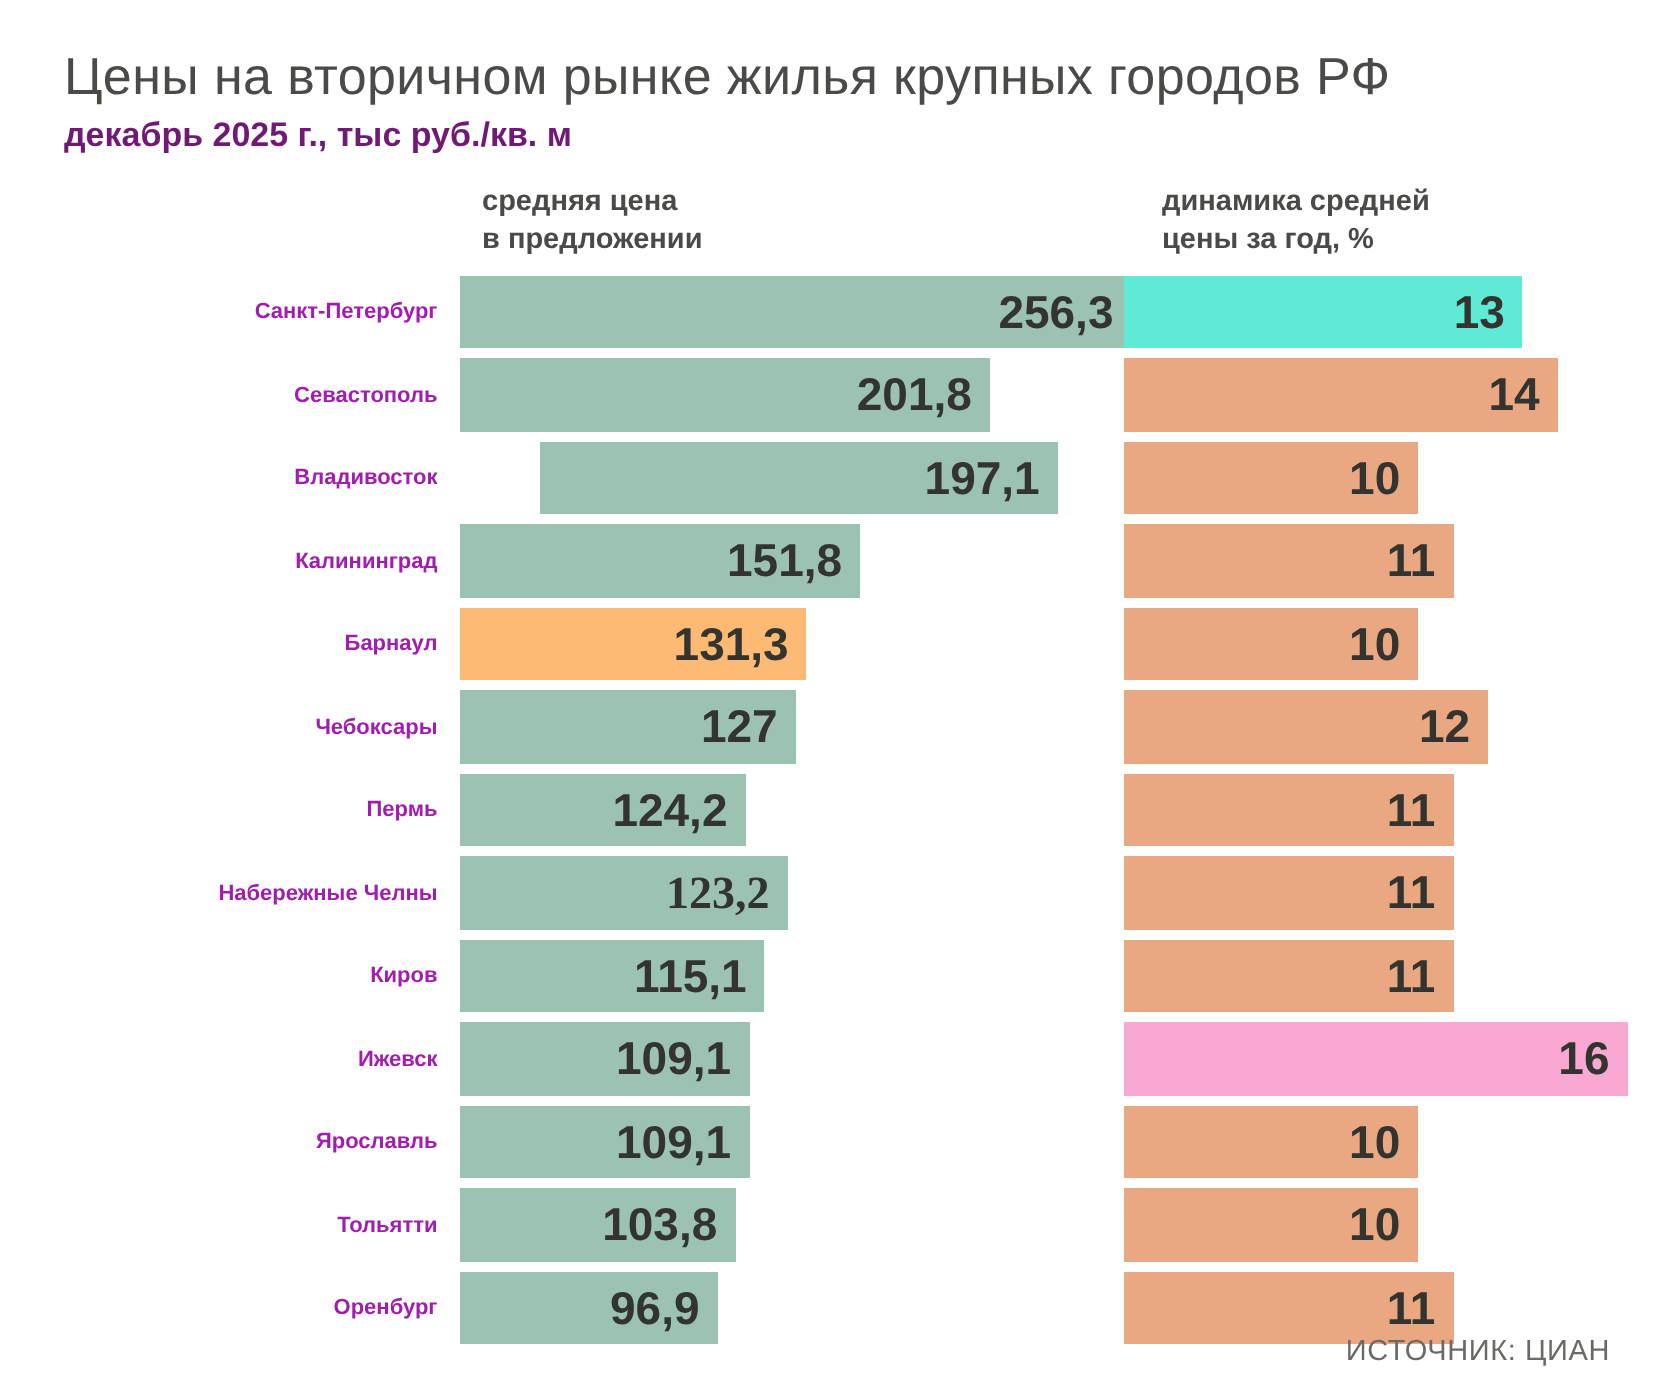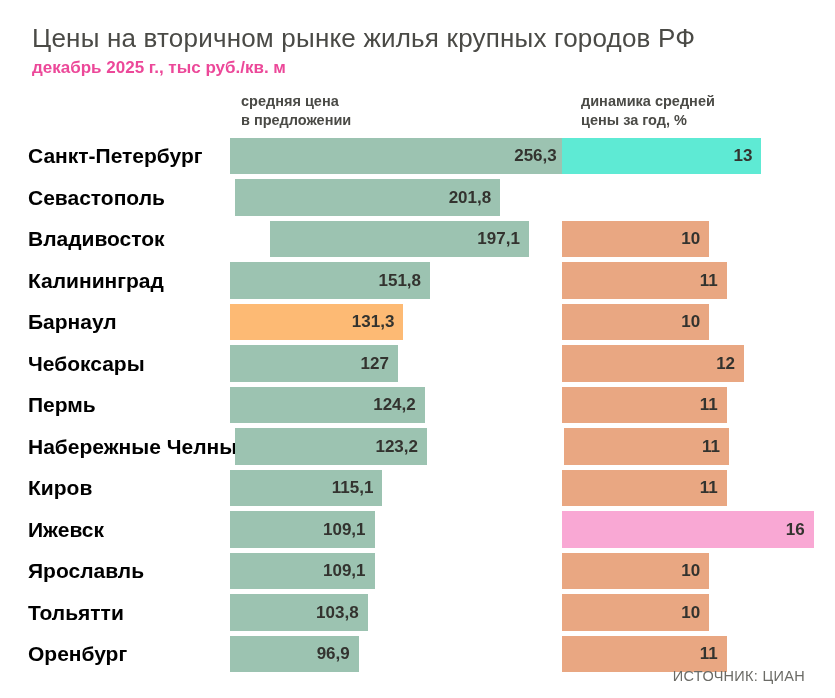--- a/index.html
+++ b/index.html
@@ -25,21 +25,21 @@
     font-size: 26px;
     font-weight: 400;
     color: #4a4a46;
     letter-spacing: 0.2px;
     line-height: 1.15;
     margin: 6px 0 2px 4px;
   }
   .subtitle {
     font-size: 17px;
     font-weight: bold;
-    color: #ec4899;
+    color: #701a75;
     margin: 4px 0 0 4px;
   }
   .chart {
     position: relative;
     margin-top: 14px;
   }
   .col-heads {
     position: relative;
     height: 46px;
   }
@@ -63,26 +63,26 @@
     position: relative;
   }
   .row {
     display: flex;
     align-items: center;
     height: 36.5px;
     margin-bottom: 5px;
   }
   .label {
     width: 207px;
-    text-align: left;
+    text-align: right;
     padding-right: 11px;
     box-sizing: border-box;
-    font-size: 21px;
+    font-size: 11px;
     font-weight: bold;
-    color: #000000;
+    color: #a21caf;
     white-space: nowrap;
   }
   .bar-zone-price {
     width: 336px;
     position: relative;
     height: 100%;
   }
   .bar-zone-dyn {
     width: 252px;
     position: relative;
@@ -100,21 +100,21 @@
     box-sizing: border-box;
     padding-right: 9px;
   }
   .bar.price {
     background: #9cc3b1;
   }
   .bar.dyn {
     background: #e9a782;
   }
   .bar-value {
-    font-size: 17px;
+    font-size: 23px;
     font-weight: bold;
     color: #33332f;
   }
   .source {
     position: absolute;
     right: 30px;
     bottom: 14px;
     font-size: 14.5px;
     color: #6b6b66;
     letter-spacing: 0.3px;
@@ -151,20 +151,25 @@
             </div>
           </div>
         </div>
         <div class="row">
           <div class="label">Севастополь</div>
           <div class="bar-zone-price">
             <div class="bar price" style="width: 265.2px; background: rgb(156, 195, 177);">
               <span class="bar-value">201,8</span>
             </div>
           </div>
+          <div class="bar-zone-dyn">
+            <div class="bar dyn" style="width: 217.1px; background: rgb(233, 167, 130);">
+              <span class="bar-value">14</span>
+            </div>
+          </div>
         </div>
         <div class="row">
           <div class="label">Владивосток</div>
           <div class="bar-zone-price">
             <div class="bar price" style="width: 259.1px; background: rgb(156, 195, 177); margin-left: 40px;">
               <span class="bar-value">197,1</span>
             </div>
           </div>
           <div class="bar-zone-dyn">
             <div class="bar dyn" style="width: 147.4px; background: rgb(233, 167, 130);">
@@ -207,34 +212,34 @@
           </div>
           <div class="bar-zone-dyn">
             <div class="bar dyn" style="width: 182.3px; background: rgb(233, 167, 130);">
               <span class="bar-value">12</span>
             </div>
           </div>
         </div>
         <div class="row">
           <div class="label">Пермь</div>
           <div class="bar-zone-price">
-            <div class="bar price" style="width: 195px; background: rgb(156, 195, 177);">
+            <div class="bar price" style="width: 143px; background: rgb(156, 195, 177);">
               <span class="bar-value">124,2</span>
             </div>
           </div>
           <div class="bar-zone-dyn">
             <div class="bar dyn" style="width: 164.9px; background: rgb(233, 167, 130);">
               <span class="bar-value">11</span>
             </div>
           </div>
         </div>
         <div class="row">
           <div class="label">Набережные Челны</div>
           <div class="bar-zone-price">
-            <div class="bar price" style="width: 192px; background: rgb(156, 195, 177);">
+            <div class="bar price" style="width: 164px; background: rgb(156, 195, 177); font-family: Liberation Serif, serif;">
               <span class="bar-value">123,2</span>
             </div>
           </div>
           <div class="bar-zone-dyn">
             <div class="bar dyn" style="width: 164.9px; background: rgb(233, 167, 130);">
               <span class="bar-value">11</span>
             </div>
           </div>
         </div>
         <div class="row">

